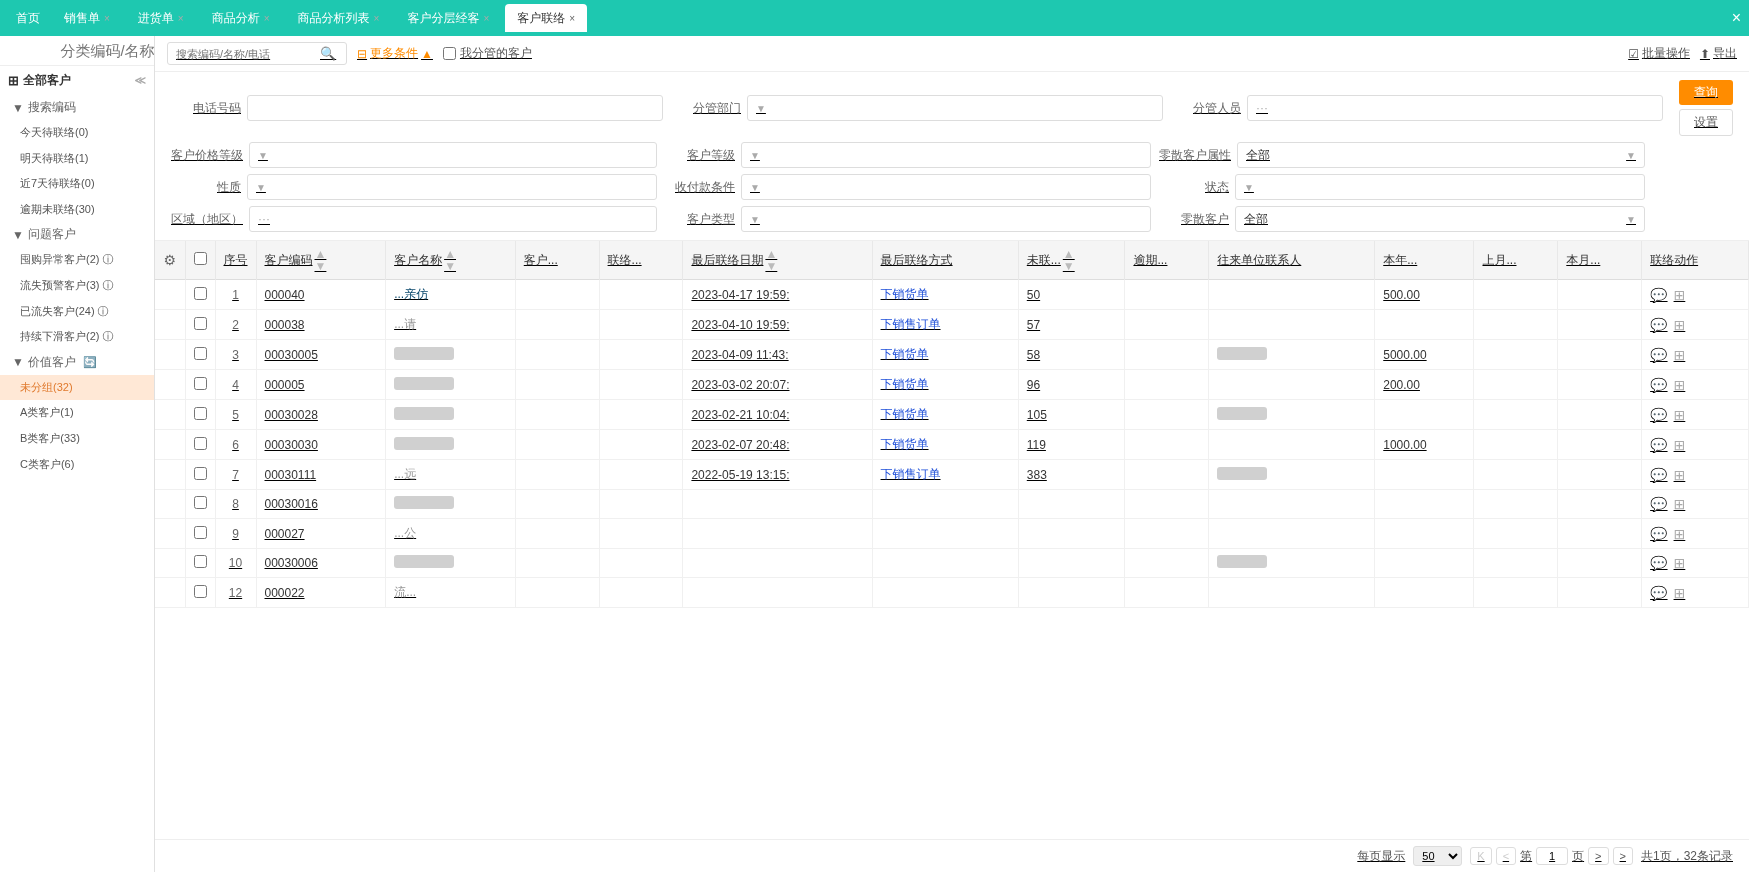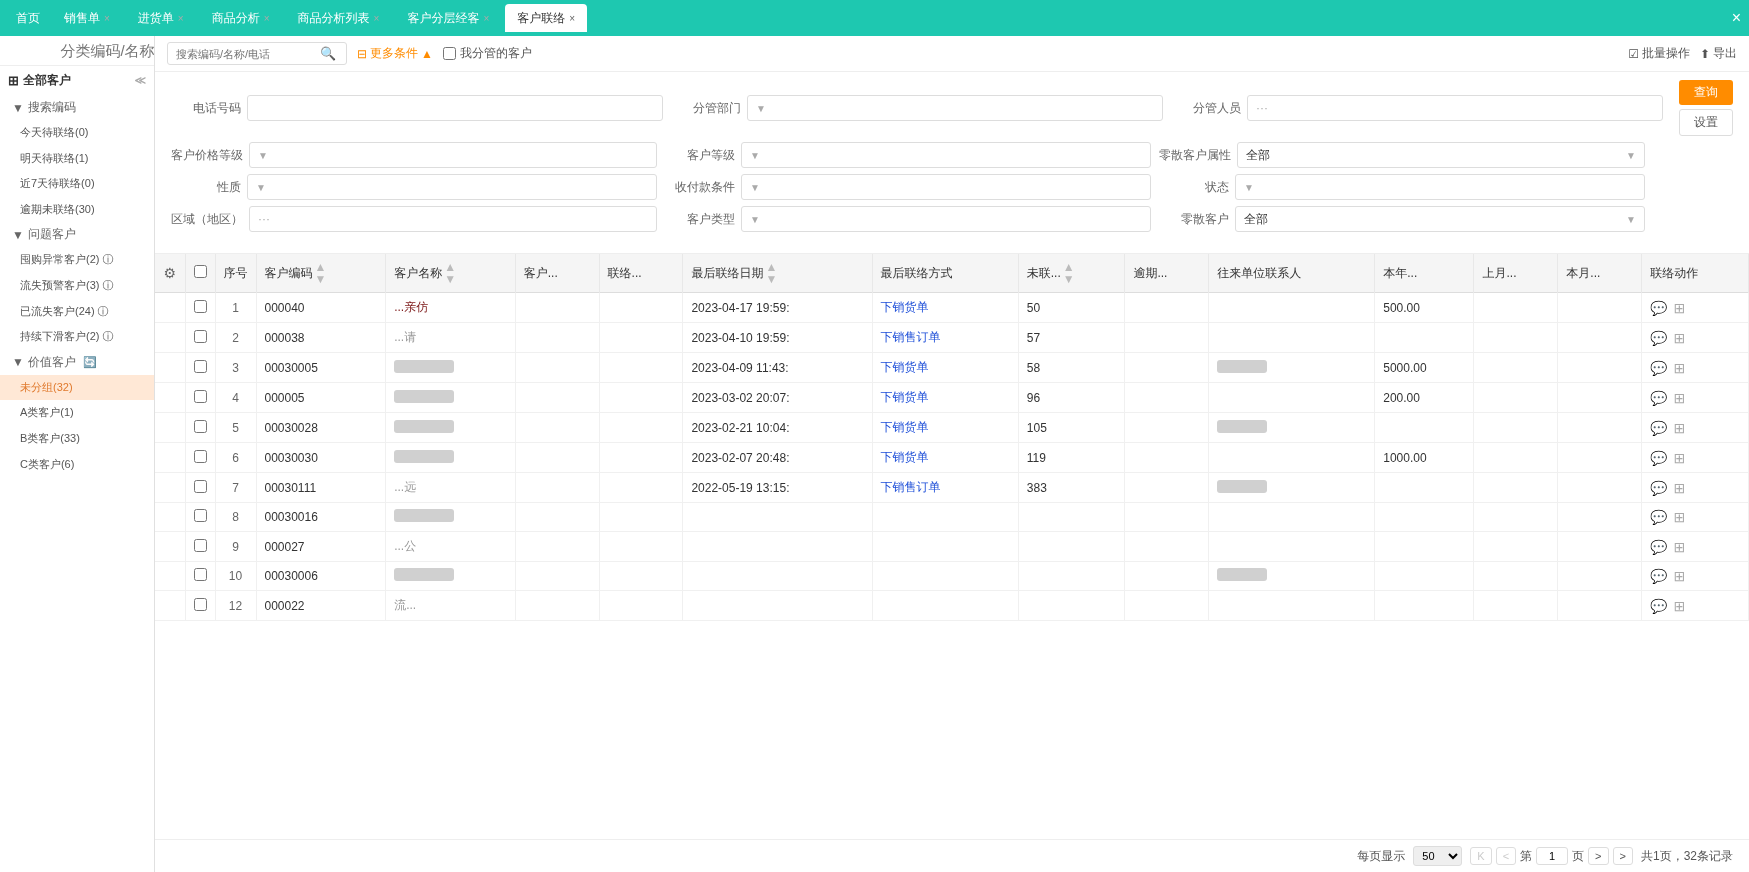--- a/index.html
+++ b/index.html
@@ -114,20 +114,21 @@
       line-height: 1.6;
     }
     .sidebar-item.active { background: #ffe8d6; color: #e07a2e; font-weight: normal; }
 
     
     .content-area {
       flex: 1;
       display: flex;
       flex-direction: column;
       overflow: hidden;
+      text-decoration: underline;
     }
 
     
     .filter-bar {
       background: #fff;
       padding: 6px 12px;
       display: flex;
       align-items: center;
       gap: 10px;
       border-bottom: 1px solid #eee;
@@ -184,21 +185,21 @@
       background: #fff;
       border-bottom: 1px solid #eee;
       padding: 8px 16px;
     }
     .adv-filter-row {
       display: flex;
       align-items: center;
       margin-bottom: 6px;
       gap: 8px;
     }
-    .adv-filter-row:last-child { margin-bottom: 13px; }
+    .adv-filter-row:last-child { margin-bottom: 0; }
     .filter-field {
       display: flex;
       align-items: center;
       flex: 1;
       gap: 6px;
     }
     .filter-label {
       color: #666;
       font-size: 12px;
       white-space: nowrap;
@@ -603,21 +604,21 @@
             <th>本月...</th>
             <th>联络动作</th>
           </tr>
         </thead>
         <tbody id="table-body">
         <tr>
       <td></td>
       <td style="text-align:center;"><input type="checkbox" style=""></td>
       <td class="col-num">1</td>
       <td>000040</td>
-      <td><span style="color:#7f1d1d;">...亲仿</span></td>
+      <td><span style="color:#0c4a6e;">...亲仿</span></td>
       <td></td>
       <td></td>
       <td>2023-04-17 19:59:</td>
       <td><a class="link-text">下销货单</a></td>
       <td>50</td>
       <td></td>
       <td></td>
       <td>500.00</td>
       <td></td>
       <td></td>

